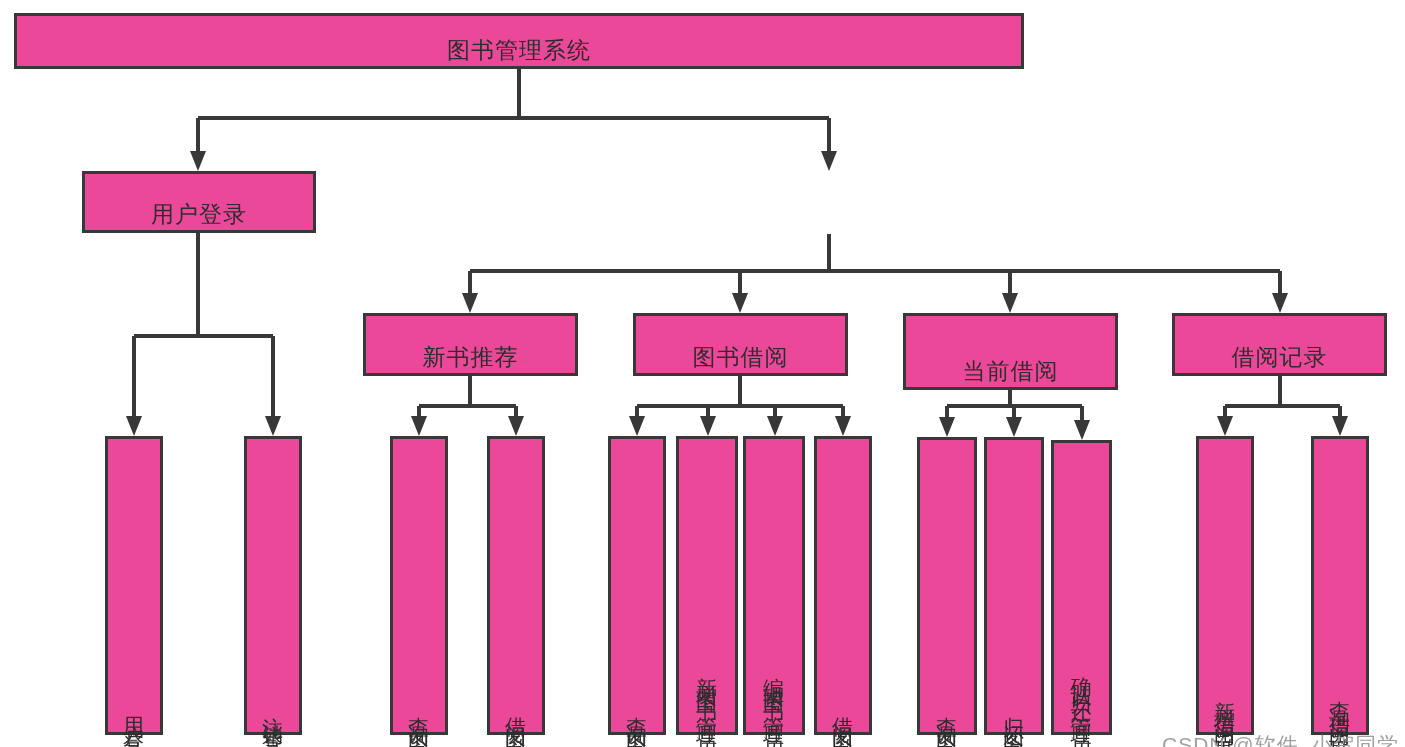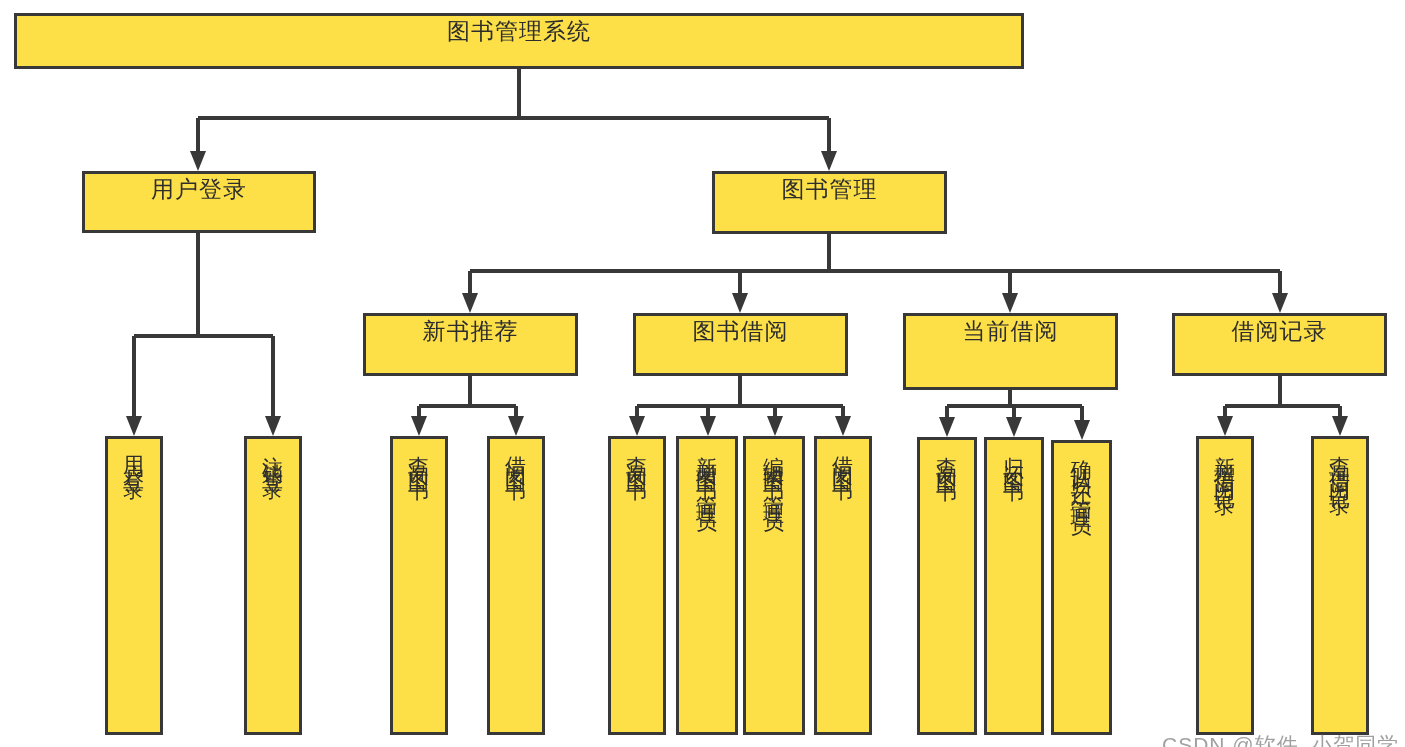--- a/index.html
+++ b/index.html
@@ -12,23 +12,23 @@
     position: relative;
     width: 1405px;
     height: 747px;
     background: #ffffff;
     overflow: hidden;
   }
   .node {
     position: absolute;
     box-sizing: border-box;
     border: 3px solid #383838;
-    background: #fde047;
+    background: #ec4899;
     display: flex;
-    align-items: flex-start;
+    align-items: flex-end;
     justify-content: center;
   }
   .node .lbl {
     color: #2d2d2d;
     font-size: 23px;
     letter-spacing: 1px;
     white-space: nowrap;
   }
   .node.v .lbl {
     writing-mode: vertical-rl;
@@ -115,23 +115,20 @@
     <div class="arrow" style="left: 1006px; top: 417px;"></div>
     <div class="arrow" style="left: 1074px; top: 420px;"></div>
     <div class="arrow" style="left: 1217px; top: 416px;"></div>
     <div class="arrow" style="left: 1332px; top: 416px;"></div>
     <div class="node h" style="left: 14px; top: 13px; width: 1010px; height: 56px;">
       <span class="lbl">图书管理系统</span>
     </div>
     <div class="node h" style="left: 82px; top: 171px; width: 234px; height: 62px;">
       <span class="lbl">用户登录</span>
     </div>
-    <div class="node h" style="left: 712px; top: 171px; width: 235px; height: 63px;">
-      <span class="lbl">图书管理</span>
-    </div>
     <div class="node h" style="left: 363px; top: 313px; width: 215px; height: 63px;">
       <span class="lbl">新书推荐</span>
     </div>
     <div class="node h" style="left: 633px; top: 313px; width: 215px; height: 63px;">
       <span class="lbl">图书借阅</span>
     </div>
     <div class="node h" style="left: 903px; top: 313px; width: 215px; height: 77px;">
       <span class="lbl">当前借阅</span>
     </div>
     <div class="node h" style="left: 1172px; top: 313px; width: 215px; height: 63px;">

